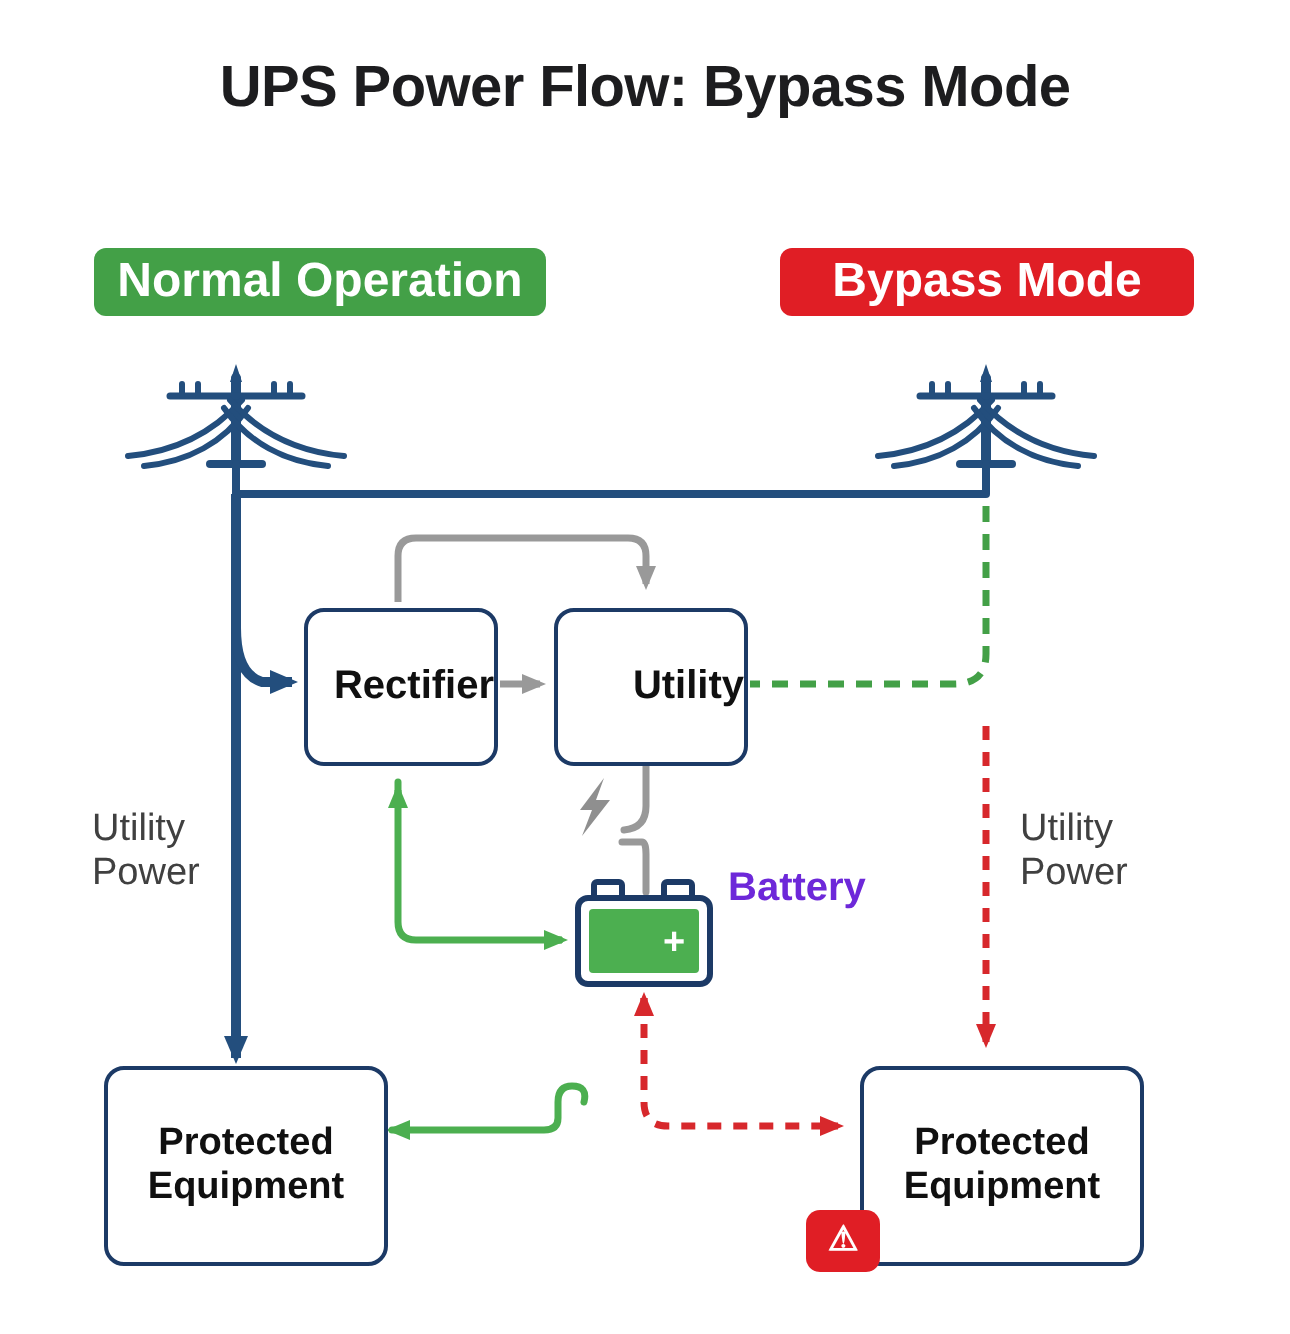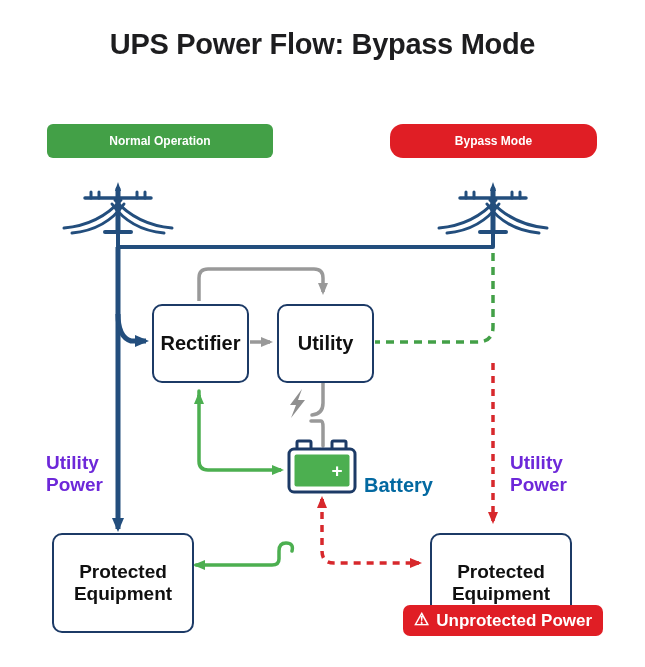--- a/index.html
+++ b/index.html
@@ -1,34 +1,34 @@
 <!DOCTYPE html>
 <html><head>
 <meta charset="utf-8">
 <style>
   html,body{margin:0;padding:0;background:#fff;}
   .stage{position:relative;width:645px;height:667px;background:#fff;overflow:hidden;
          font-family:"Liberation Sans",sans-serif;}
   .title{position:absolute;left:0;right:0;top:28px;margin:0;text-align:center;
          font-size:29px;font-weight:700;color:#1d1d1f;letter-spacing:-0.3px;}
   .banner{position:absolute;height:34px;display:flex;align-items:center;justify-content:center;
-          color:#fff;font-weight:700;font-size:12px;border-radius:6px;}
+          color:#fff;font-weight:700;font-size:24px;border-radius:6px;}
   .banner.green{left:47px;top:124px;width:226px;background:#43a047;}
-  .banner.red{left:390px;top:124px;width:207px;background:#e01e25;border-radius:13px;}
+  .banner.red{left:390px;top:124px;width:207px;background:#e01e25;}
   .node{position:absolute;background:#fff;border:2.5px solid #1c3a66;border-radius:10px;
-        display:flex;align-items:center;justify-content:center;text-align:center;
+        display:flex;align-items:center;justify-content:flex-end;text-align:center;
         font-weight:700;color:#101010;}
   .node.small{width:93px;height:75px;font-size:20px;}
   .node.rectifier{left:152px;top:304px;}
   .node.inverter{left:277px;top:304px;}
   .node.pe{width:130px;height:64px;font-size:19px;line-height:1.15;padding:16px 4px;}
   .node.pe-left{left:52px;top:533px;}
   .node.pe-right{left:430px;top:533px;}
-  .battery-label{position:absolute;left:364px;top:474px;font-size:20px;font-weight:700;color:#0369a1;}
-  .utility{position:absolute;width:72px;font-size:19px;font-weight:700;color:#6d28d9;line-height:1.16;margin-top:48px;}
+  .battery-label{position:absolute;left:364px;top:433px;font-size:20px;font-weight:700;color:#6d28d9;}
+  .utility{position:absolute;width:72px;font-size:19px;font-weight:400;color:#404040;line-height:1.16;}
   .utility.left{left:46px;top:404px;}
   .utility.right{left:510px;top:404px;}
   .warnbadge{position:absolute;left:403px;top:605px;height:31px;display:inline-flex;
              align-items:center;gap:7px;padding:0 11px;background:#e01e25;border-radius:7px;
              color:#fff;font-weight:700;font-size:17px;white-space:nowrap;}
   .warnbadge .icon{font-size:17px;line-height:1;transform:translateY(-1px);}
   svg.layer{position:absolute;left:0;top:0;}
   .svgplus{font-family:"Liberation Sans",sans-serif;font-size:19px;font-weight:700;fill:#fff;}
 </style>
 </head>
@@ -133,16 +133,15 @@
     <span>Protected Equipment</span>
   </div>
 
   <div class="battery-label">Battery</div>
 
   <div class="utility left">Utility Power</div>
   <div class="utility right">Utility Power</div>
 
   <div class="warnbadge">
     <span class="icon">⚠</span>
-    <span>Unprotected Power</span>
   </div>
 
 </div>
 
 </body></html>

